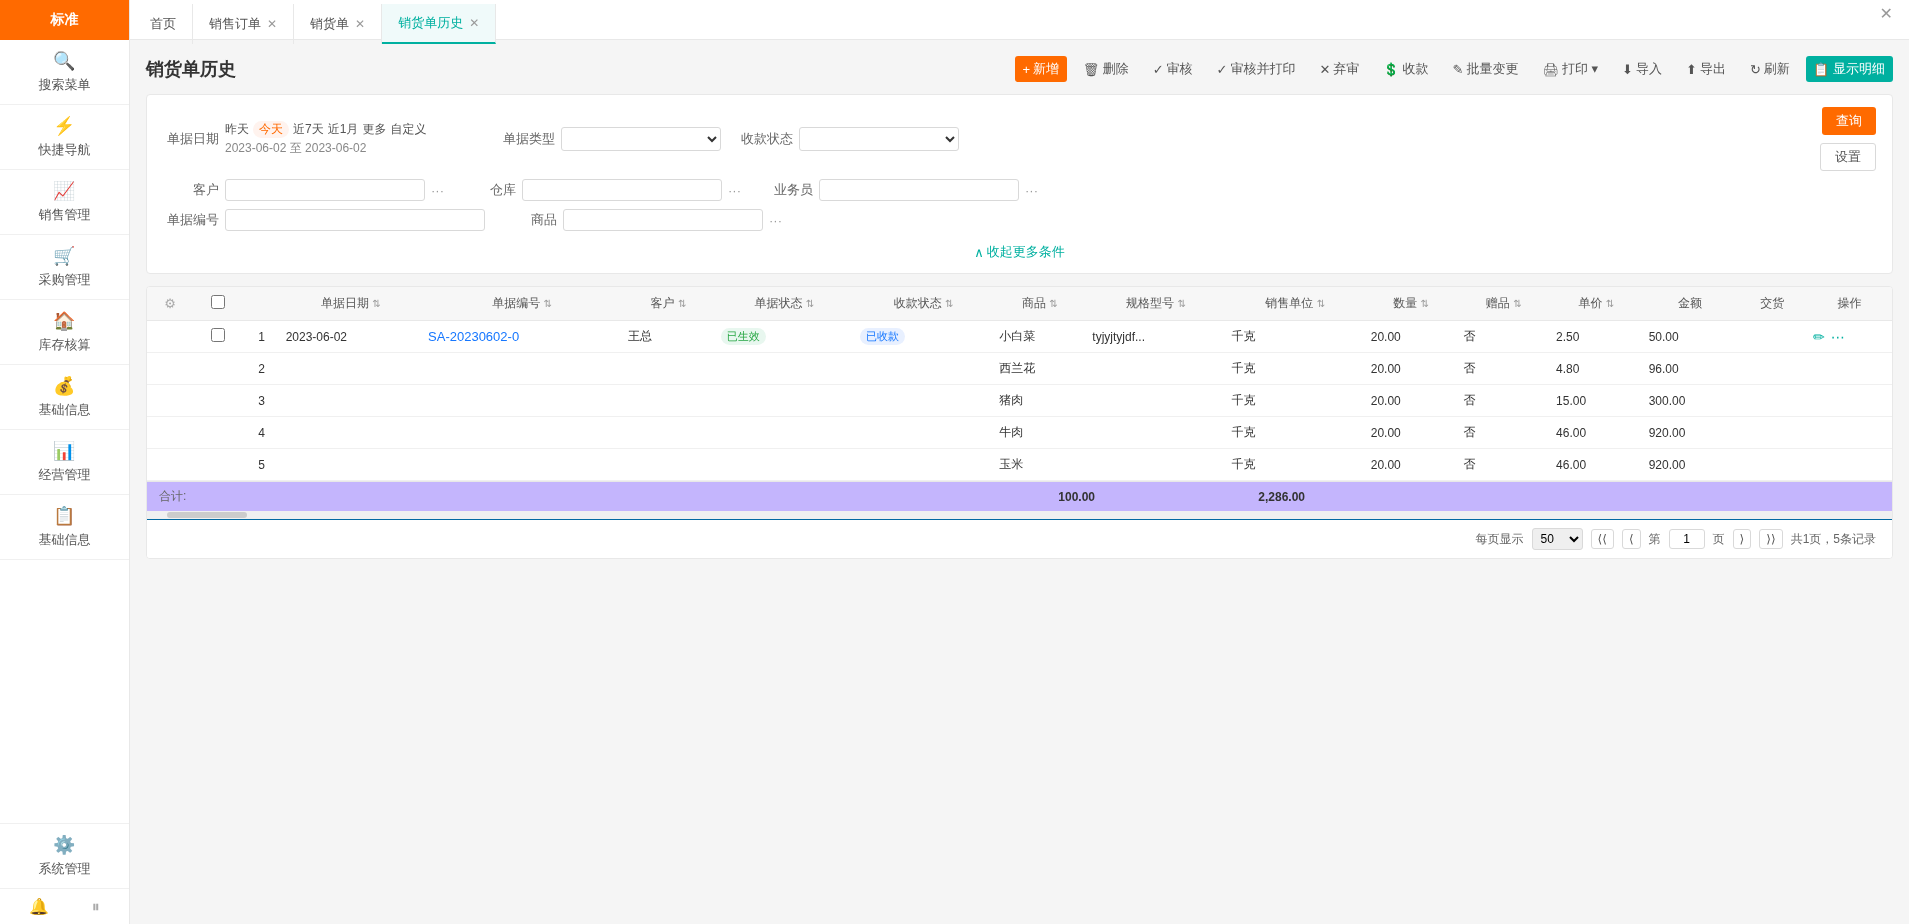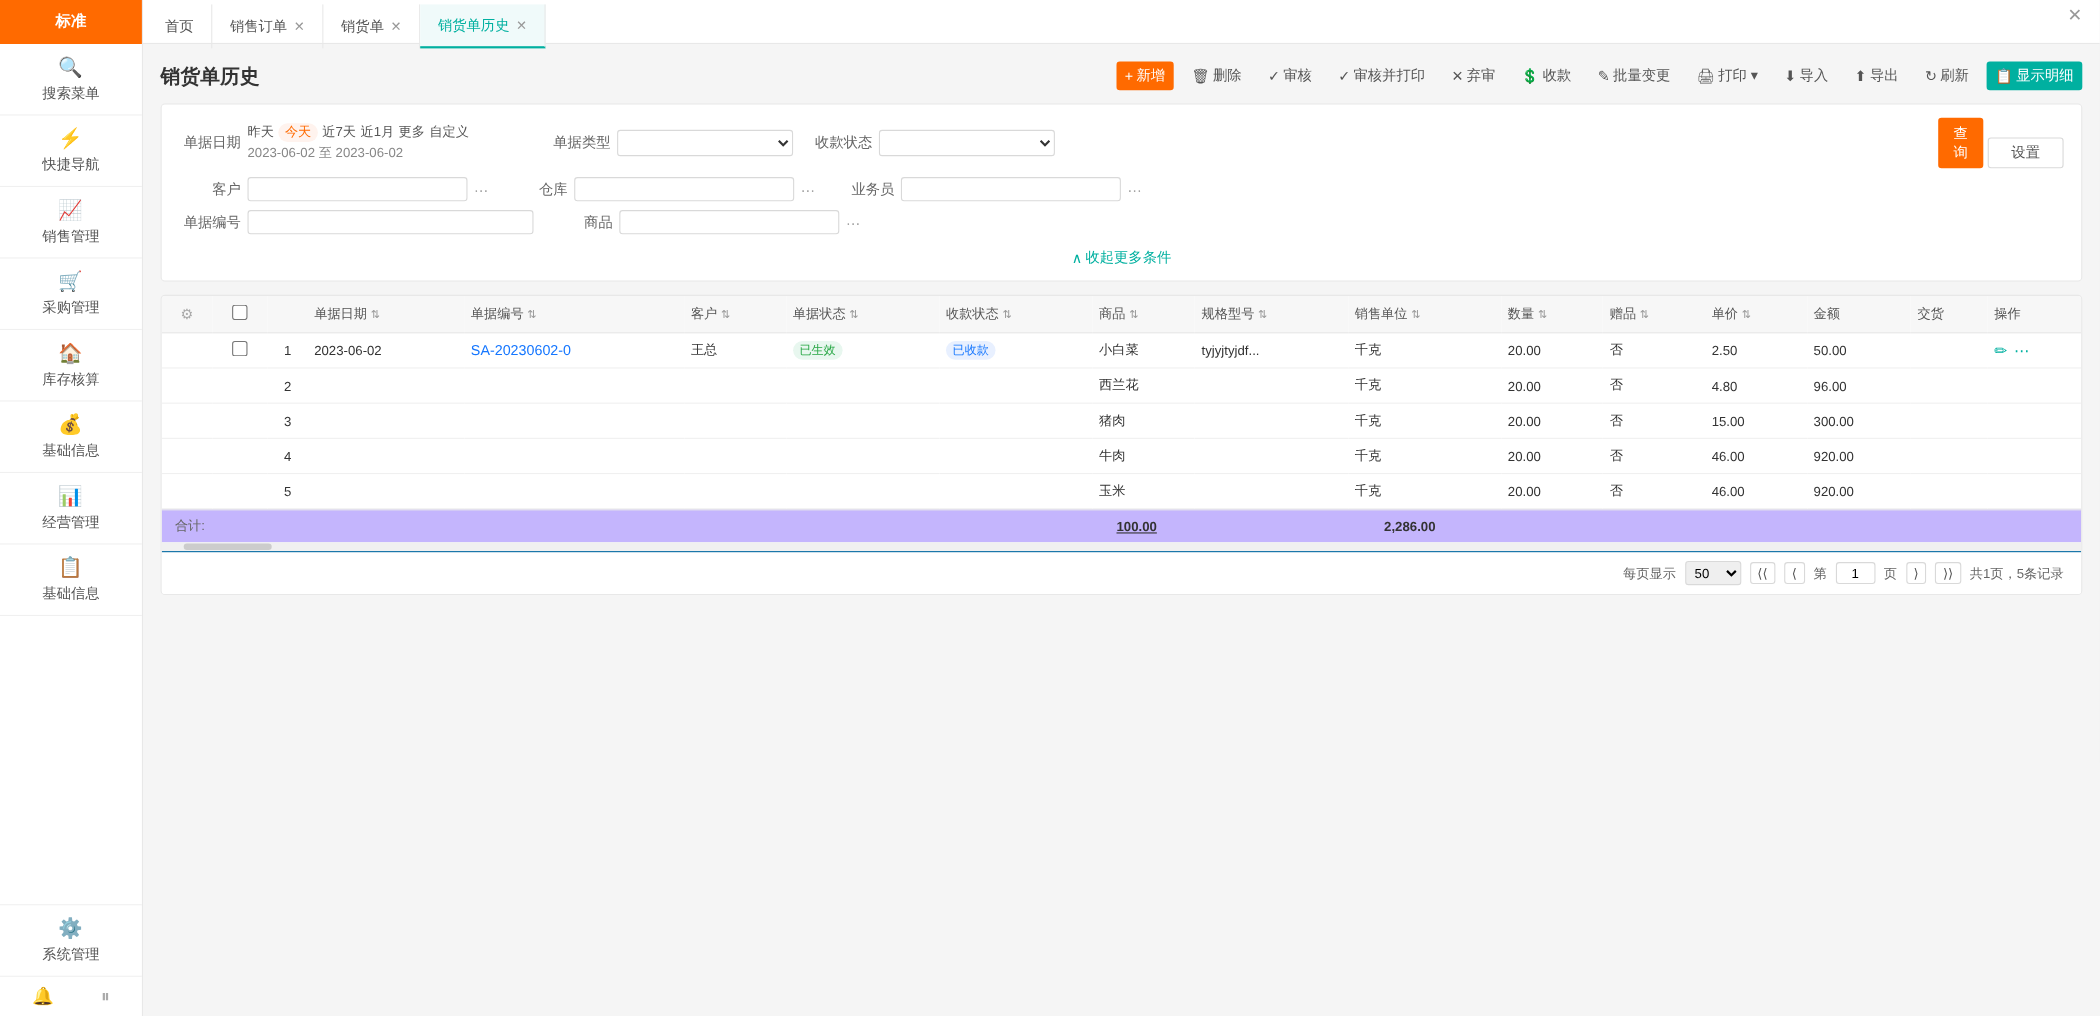--- a/index.html
+++ b/index.html
@@ -45,21 +45,21 @@
     .date-quick span.active { color: #ff6a00; background: #fff3ee; border-radius: 10px; padding: 0 6px; }
     .date-range { color: #888; font-size: 12px; margin-top: 2px; }
     .filter-ellipsis { color: #999; cursor: pointer; }
     .collapse-btn { display: flex; align-items: center; justify-content: center; color: #00b0a0; cursor: pointer; font-size: 12px; gap: 3px; width: 100%; padding: 4px 0 0 0; }
 
     
     .table-card { background: #fff; border-radius: 4px; border: 1px solid #e8e8e8; overflow: hidden; }
     .table-container { overflow-x: auto; }
     table { width: 100%; border-collapse: collapse; }
     thead tr { background: #f7f7f7; }
-    th { padding: 8px 6px; text-align: left; color: #555; font-weight: normal; border-bottom: 1px solid #e8e8e8; white-space: nowrap; font-size: 12px; }
+    th { padding: 8px 6px; text-align: center; color: #555; font-weight: normal; border-bottom: 1px solid #e8e8e8; white-space: nowrap; font-size: 12px; }
     th .sort-icon { color: #999; font-size: 10px; }
     td { padding: 7px 6px; color: #333; border-bottom: 1px solid #f0f0f0; font-size: 12px; }
     .th-center { text-align: center; }
     .td-center { text-align: center; }
     .td-right { text-align: left; }
     .badge { display: inline-block; padding: 1px 6px; border-radius: 10px; font-size: 11px; }
     .badge-green { background: #e8f7ef; color: #28a745; }
     .badge-blue { background: #e8f0ff; color: #1677ff; }
     .settings-icon { color: #aaa; cursor: pointer; }
     .action-btns { display: flex; gap: 6px; }
@@ -81,21 +81,21 @@
     .pagination-info { color: #666; font-size: 12px; }
 
     
     .scroll-bar-row { background: #f0f0f0; height: 8px; display: flex; align-items: center; }
     .scroll-bar-thumb { height: 6px; width: 80px; background: #ccc; border-radius: 3px; margin-left: 20px; }
 
     
     .query-btn { background: #ff6a00; color: #fff; border: none; border-radius: 3px; padding: 5px 14px; cursor: pointer; font-size: 13px; }
     .settings-btn { background: #fff; color: #555; border: 1px solid #d9d9d9; border-radius: 3px; padding: 4px 14px; cursor: pointer; font-size: 13px; margin-top: 4px; display: block; width: 100%; }
 
-    .filter-right { display: flex; align-items: flex-end; gap: 4px; margin-left: auto; }
+    .filter-right { display: flex; flex-direction: column; align-items: flex-end; gap: 4px; margin-left: auto; }
 
     .checkbox { width: 14px; height: 14px; cursor: pointer; }
   </style>
 </head>
 <body>
 
 <div class="sidebar">
   <div class="sidebar-logo">标准</div>
   <div class="sidebar-item">
     <span class="icon">🔍</span>
@@ -440,21 +440,21 @@
           <span style="flex:0 0 40px;"></span>
           <span style="flex:0 0 36px;"></span>
           <span style="flex:0 0 80px;"></span>
           <span style="flex:0 0 120px;"></span>
           <span style="flex:0 0 70px;"></span>
           <span style="flex:0 0 80px;"></span>
           <span style="flex:0 0 80px;"></span>
           <span style="flex:0 0 120px;"></span>
           <span style="flex:0 0 80px;"></span>
           <span style="flex:0 0 70px;"></span>
-          <span class="footer-cell" style="flex:0 0 80px;text-decoration:underline;">100.00</span>
+          <span class="footer-cell" style="flex:0 0 80px;text-align:right;">100.00</span>
           <span style="flex:0 0 50px;"></span>
           <span style="flex:0 0 80px;"></span>
           <span class="footer-cell" style="flex:0 0 80px;text-align:right;">2,286.00</span>
         </div>
       </div>
 
       <div class="scroll-bar-row">
         <div class="scroll-bar-thumb"></div>
       </div>
 

